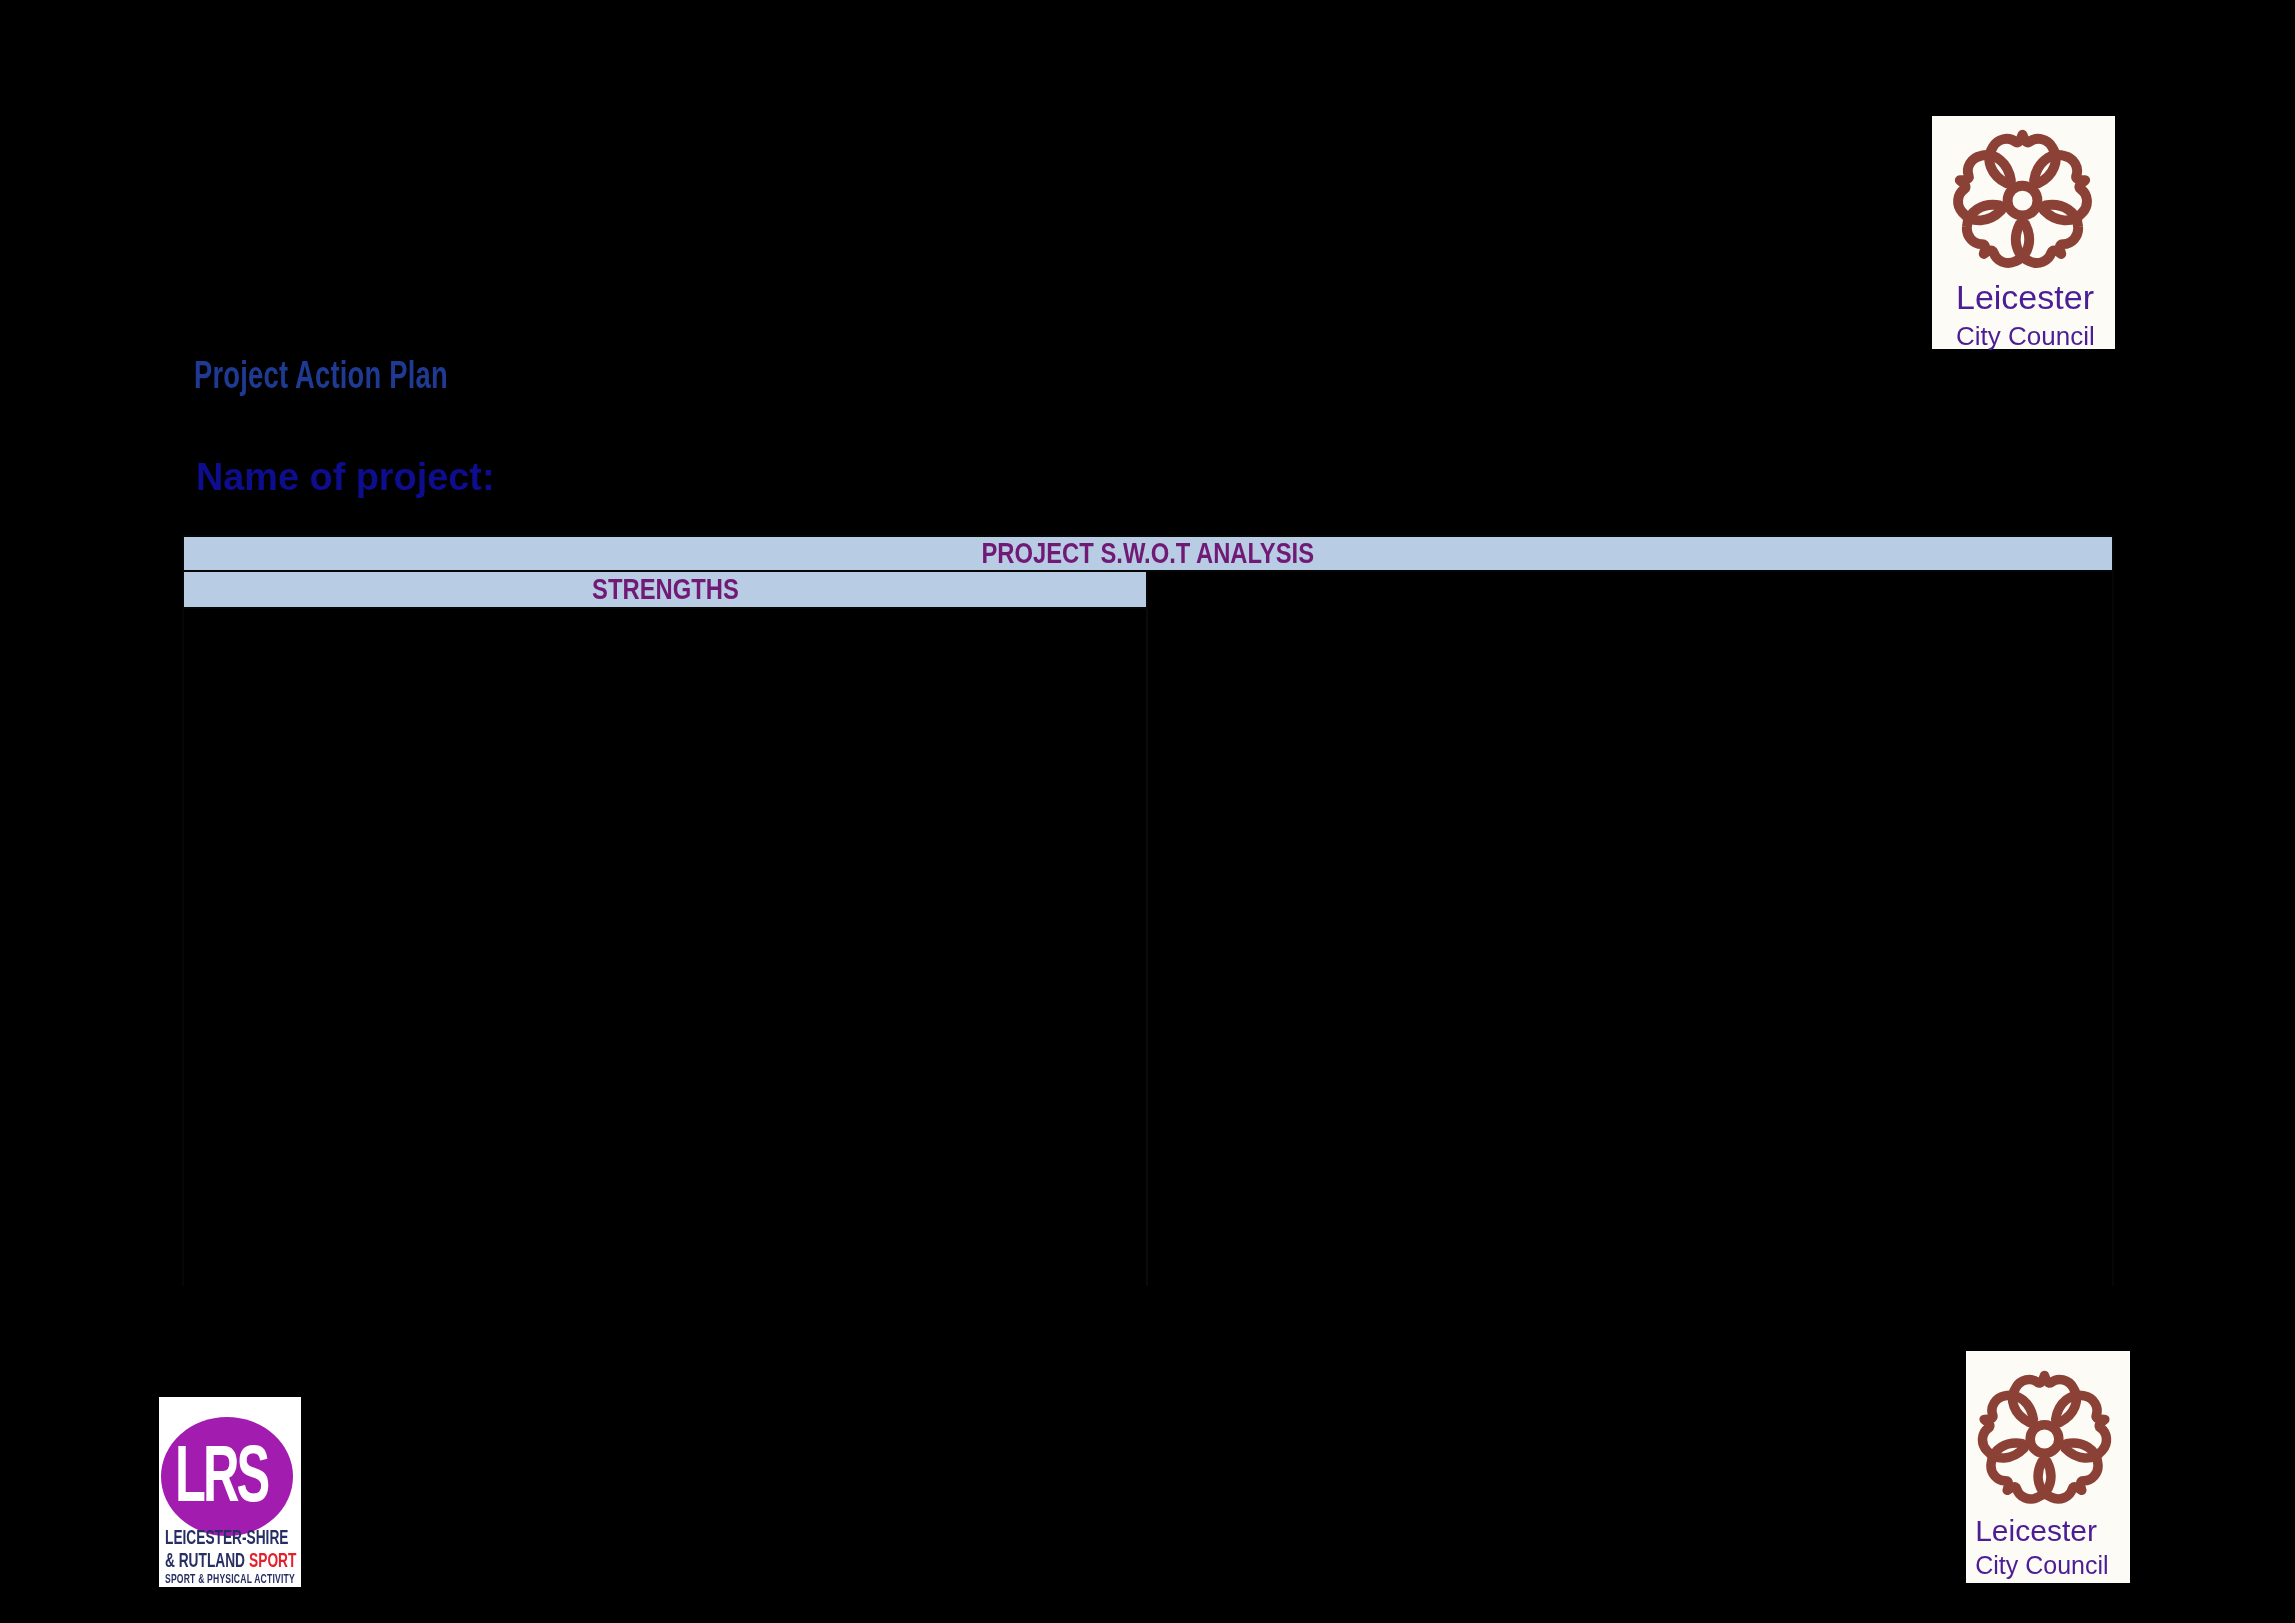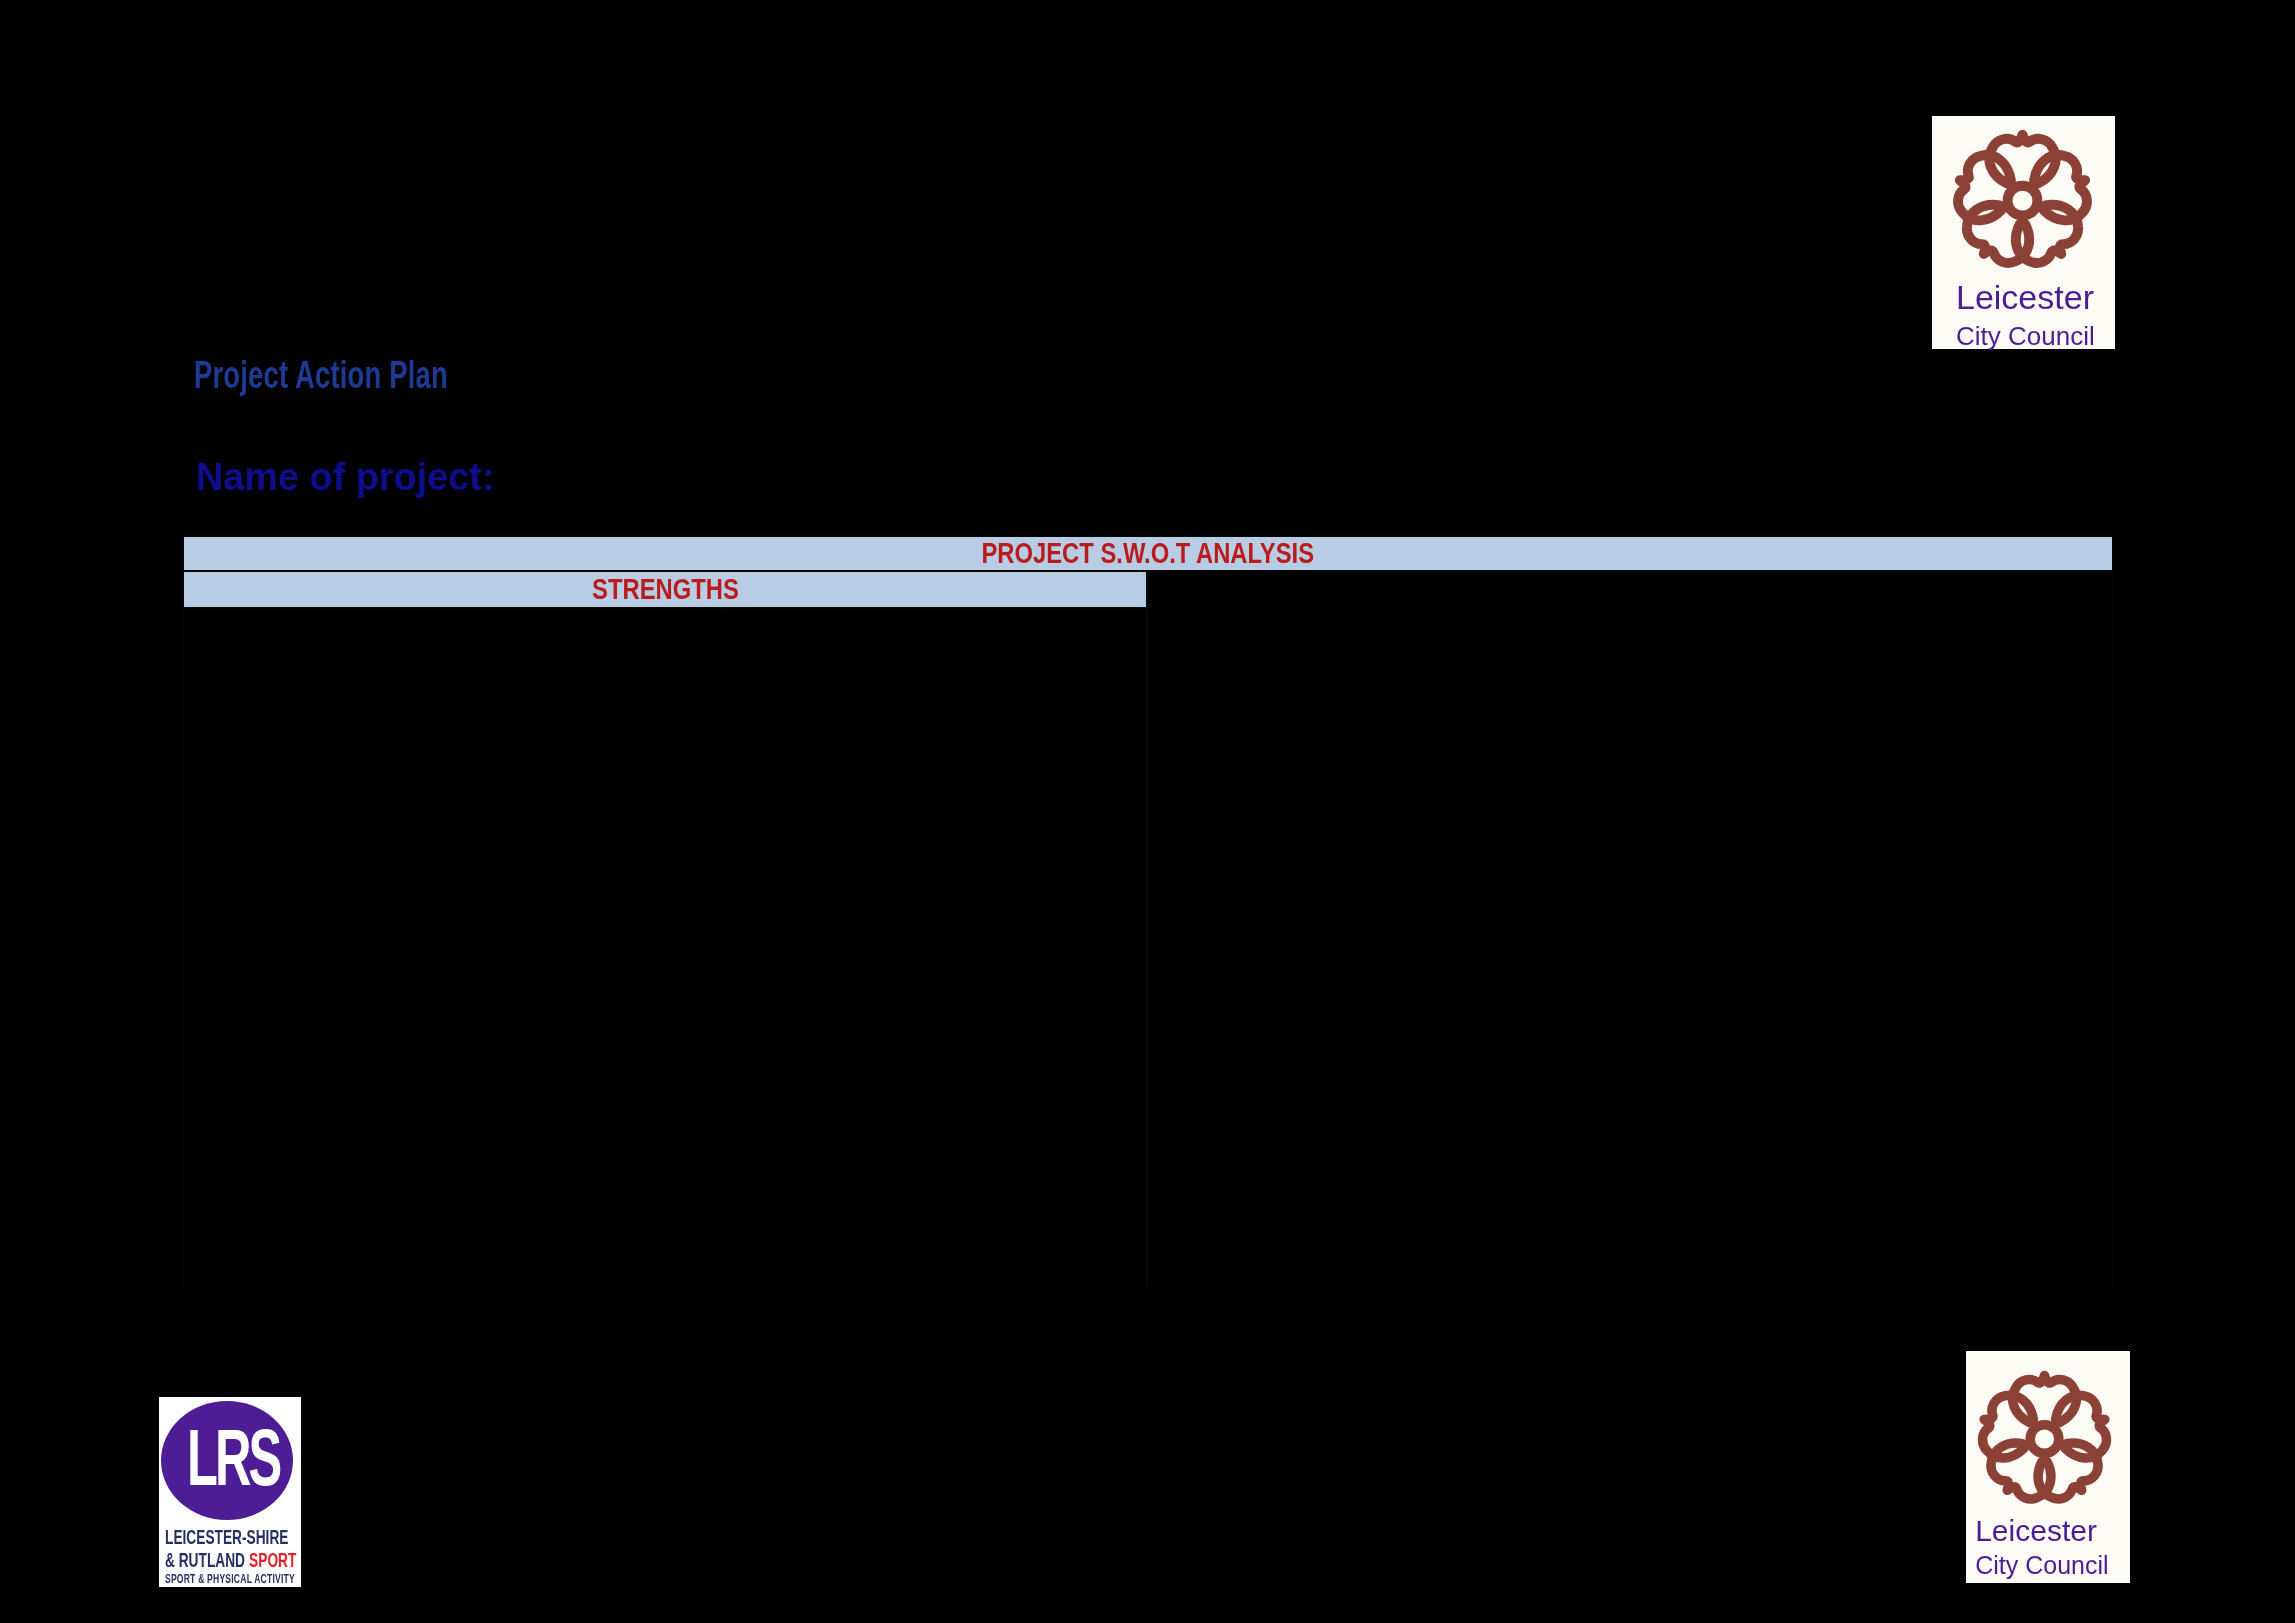--- a/index.html
+++ b/index.html
@@ -32,21 +32,21 @@
     border-left:2px solid #060606; border-right:2px solid #060606;
     box-sizing:border-box;
   }
   .swot .row { display:flex; width:100%; }
   .hcell {
     background:#B8CCE4;
     border-bottom:2px solid #060606;
     box-sizing:border-box;
     height:37px;
     display:flex; align-items:center; justify-content:center;
-    color:#b91c1c; font-weight:bold; font-size:29px;
+    color:#701a75; font-weight:bold; font-size:29px;
     overflow:hidden;
   }
   .hcell.full { width:100%; border-top:2px solid #060606; }
   .hcell.half { width:50%; }
   .hcell.half.first { border-right:2px solid #060606; }
   .cond { display:inline-block; transform:scaleX(0.82); white-space:nowrap; }
   .body-row { display:flex; width:100%; }
   .bcell { width:50%; box-sizing:border-box; background:transparent; }
   .bcell.first { border-right:2px solid #0a0a0a; }
   .body-row.upper .bcell { height:330px; }
@@ -61,23 +61,23 @@
   .lcc-bottom .flower { left:2.6px;  top:9.2px; width:151px; height:152px; }
   .lcc-text { position:absolute; color:#4c1d95; line-height:1; white-space:nowrap; }
   .lcc-top .lcc-line1    { left:24px; top:164px; font-size:34px; }
   .lcc-top .lcc-line2    { left:24px; top:207px; font-size:26px; }
   .lcc-bottom .lcc-line1 { left:9.2px; top:165px; font-size:30px; }
   .lcc-bottom .lcc-line2 { left:9.2px; top:202px; font-size:25px; }
 
   
   .lrs-box { position:absolute; left:159px; top:1397px; width:142px; height:190px; background:#FFFFFF; }
   .lrs-circle {
-    position:absolute; left:2px; top:4px; width:132px; height:119px;
-    background:#4c1d95; border-radius:50%;
-    display:flex; align-items:center; justify-content:flex-start;
+    position:absolute; left:2px; top:20px; width:132px; height:119px;
+    background:#a21caf; border-radius:50%;
+    display:flex; align-items:center; justify-content:flex-end;
   }
   .lrs-acronym {
     color:#FFFFFF; font-size:79px; font-weight:bold; line-height:1;
     letter-spacing:-4.6px; transform:scaleX(0.64);
     padding-bottom:5.2px;
   }
   .lrs-line {
     position:absolute; left:5.9px; font-weight:bold; color:#272E63;
     white-space:nowrap; line-height:1;
     transform-origin:left top;

